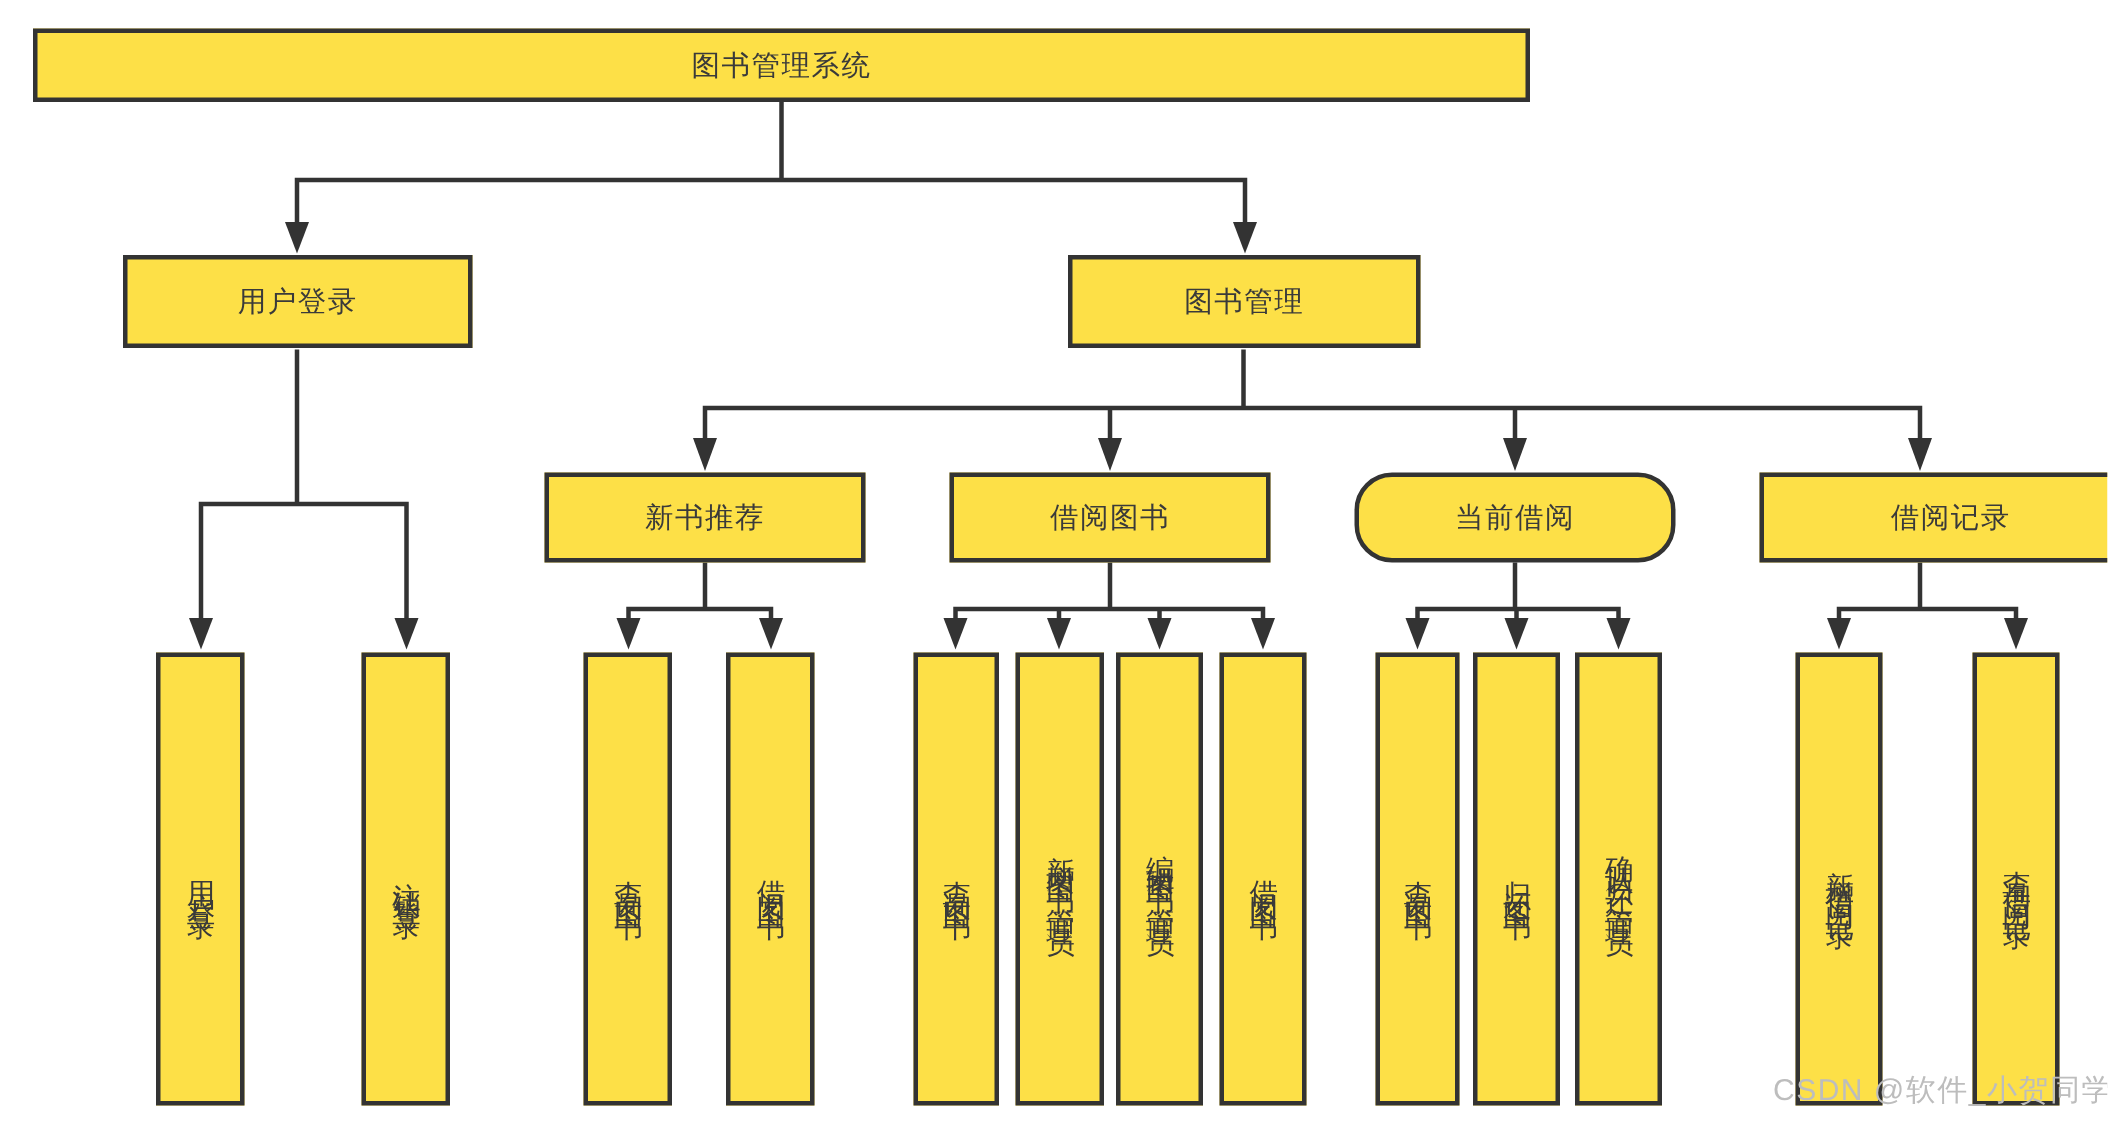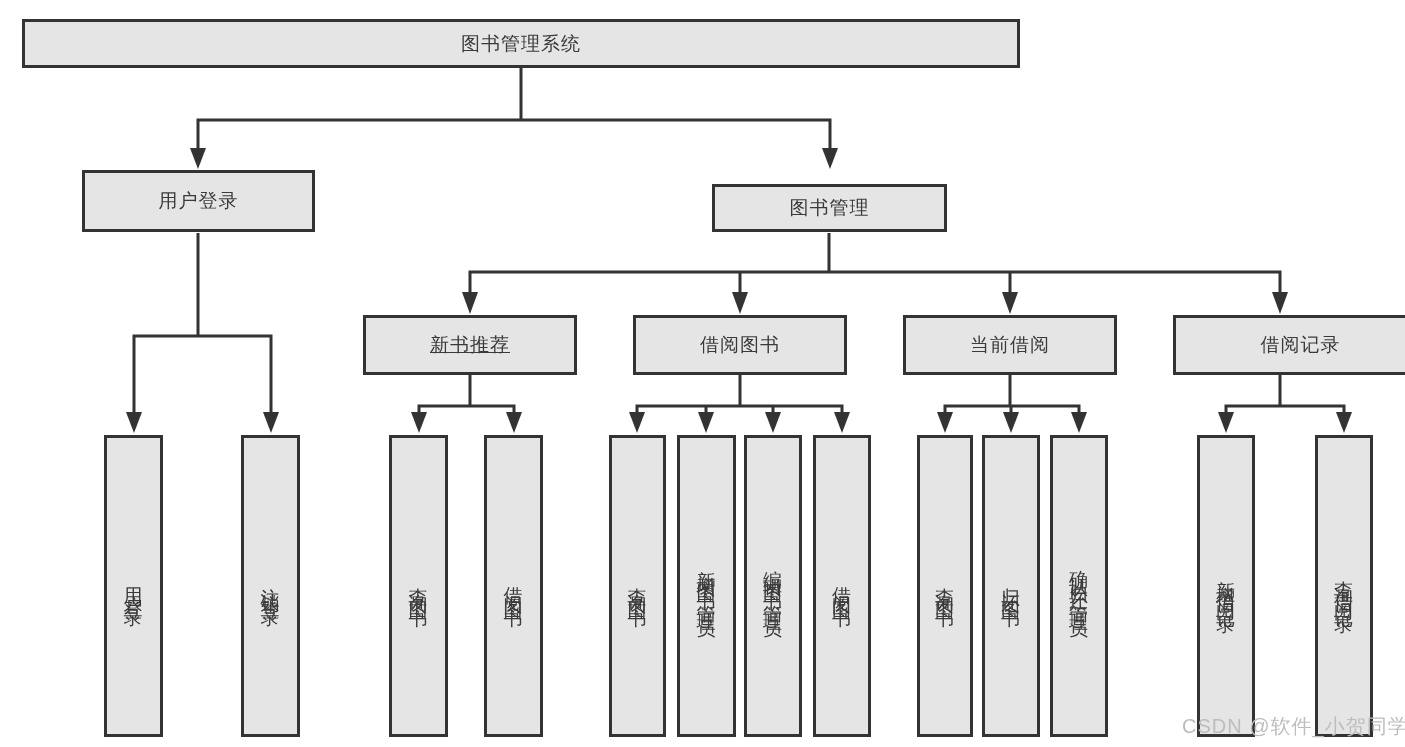--- a/index.html
+++ b/index.html
@@ -18,21 +18,21 @@
   #connectors {
     position: absolute;
     left: 0; top: 0;
     width: 1405px; height: 747px;
     z-index: 1;
   }
   .node {
     position: absolute;
     box-sizing: border-box;
     border: 3px solid #333333;
-    background: #e5e5e5;
+    background: #fde047;
     color: #3a3a3a;
     display: flex;
     align-items: center;
     justify-content: center;
     z-index: 2;
     font-size: 19px;
     letter-spacing: 1px;
     text-align: center;
   }
   .leaf {
@@ -104,25 +104,25 @@
     <g stroke="#333333" stroke-width="3" fill="#333333">
       <path d="M1280 375 V406 M1226 406 H1344 M1226 404.5 V414 M1344 404.5 V414"></path>
       <polygon points="1218,412 1234,412 1226,433" stroke="none"></polygon>
       <polygon points="1336,412 1352,412 1344,433" stroke="none"></polygon>
     </g>
   </svg>
 
   <div class="node" style="left:22px; top:19px; width:998px; height:49px;">图书管理系统</div>
 
   <div class="node" style="left:82px; top:170px; width:233px; height:62px;">用户登录</div>
-  <div class="node" style="left:712px; top:184px; width:235px; height:48px;">图书管理</div>
+  <div class="node" style="left:712px; top:170px; width:235px; height:62px;">图书管理</div>
 
-  <div class="node" style="left:363px; top:315px; width:214px; height:60px;text-decoration:underline;">新书推荐</div>
+  <div class="node" style="left:363px; top:315px; width:214px; height:60px;">新书推荐</div>
   <div class="node" style="left:633px; top:315px; width:214px; height:60px;">借阅图书</div>
-  <div class="node" style="left:903px; top:315px; width:214px; height:60px;">当前借阅</div>
+  <div class="node" style="left:903px; top:315px; width:214px; height:60px;border-radius:25px;">当前借阅</div>
   <div class="node" style="left:1173px; top:315px; width:255px; height:60px;">借阅记录</div>
 
   <div class="node leaf" style="left:104px; top:435px; width:59px; height:302px;">用户登录</div>
   <div class="node leaf" style="left:241px; top:435px; width:59px; height:302px;">注销登录</div>
 
   <div class="node leaf" style="left:389px; top:435px; width:59px; height:302px;">查询图书</div>
   <div class="node leaf" style="left:484px; top:435px; width:59px; height:302px;">借阅图书</div>
 
   <div class="node leaf" style="left:609px; top:435px; width:57px; height:302px;">查询图书</div>
   <div class="node leaf" style="left:677px; top:435px; width:59px; height:302px;">新增图书（管理员）</div>

